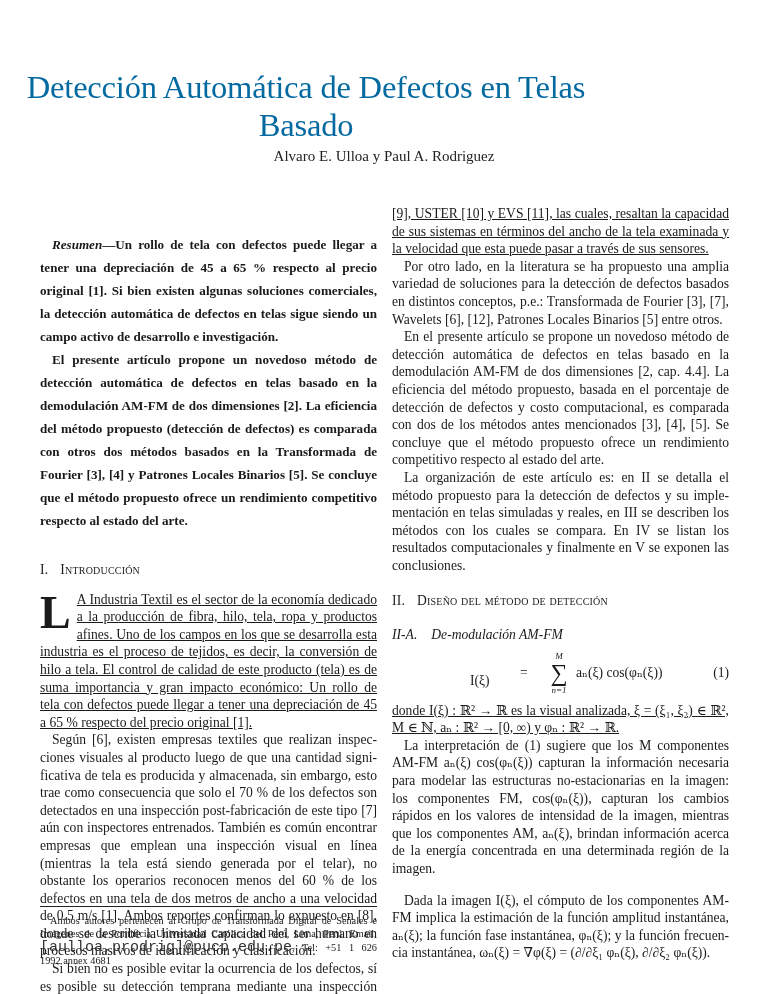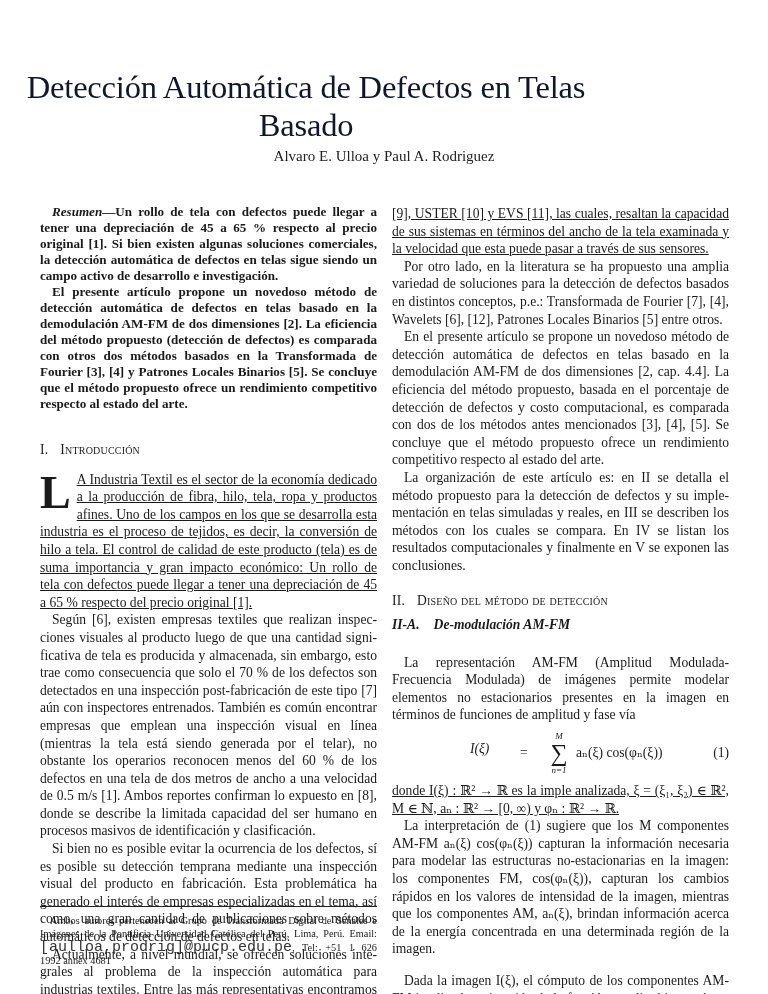--- a/index.html
+++ b/index.html
@@ -1,37 +1,37 @@
 <!DOCTYPE html>
 <html><head>
   <meta charset="utf-8">
   <style>
     html, body { margin: 0; padding: 0; background: #ffffff; }
     body { width: 768px; height: 994px; position: relative; overflow: hidden;
       font-family: "Liberation Serif", "DejaVu Serif", serif; color: #1a1a1a; }
     .title { position: absolute; left: 0; width: 612px; top: 68px; text-align: center;
-      font-size: 32.5px; line-height: 38px; letter-spacing: -0.2px; color: #0f172a; }
+      font-size: 32.5px; line-height: 38px; letter-spacing: -0.2px; color: #0369a1; }
     .authors { position: absolute; left: 0; width: 768px; top: 148px; text-align: center;
       font-size: 15px; color: #222; }
     .col { position: absolute; top: 204px; width: 337px; font-size: 13.6px; line-height: 17.6px;
       text-align: justify; hyphens: manual; }
     .col.left { left: 40px; }
     .col.right { left: 392px; top: 205px; }
     p { margin: 0; text-indent: 12px; }
     p.noindent { text-indent: 0; text-decoration: underline; }
-    .abstract { font-weight: bold; font-size: 13.1px; line-height: 16px; }
+    .abstract { font-weight: bold; font-size: 13.1px; line-height: 23px; margin-top: 29px; }
     .abstract em { font-weight: bold; }
     .sec-head { text-align: left; font-size: 13.6px; margin: 29px 0 12px 0; letter-spacing: 0.2px; }
     .sec-head .num { margin-right: 12px; }
     .sec-head .sc { font-variant: small-caps; }
-    .subsec { font-style: italic; margin: 4px 0 20px 0; font-weight: bold; }
+    .subsec { font-style: italic; margin: 4px 0 4px 0; }
     .subsec .num { margin-right: 14px; }
     .dropcap { float: left; font-size: 46px; line-height: 36px; font-weight: bold; margin: 2px 6px 0 0; padding-top: 2px; }
     .eq { display: flex; align-items: center; margin: 6px 0 6px 0; height: 46px; position: relative; }
-    .eq .lhs { position: absolute; left: 78px; top: 10px; font-style: italic; }
+    .eq .lhs { position: absolute; left: 78px; top: 22px; }
     .eq .eqsign { position: absolute; left: 128px; top: 14px; }
     .eq .sum { position: absolute; left: 154px; top: 0; width: 26px; text-align: center; line-height: 12px; }
     .eq .sum .sig { font-size: 24px; line-height: 22px; display: block; }
     .eq .sum .lim { font-size: 9px; font-style: italic; display: block; }
     .eq .rhs { position: absolute; left: 184px; top: 14px; }
     .eq .eqnum { position: absolute; right: 0; top: 14px; }
     .footnote-rule { position: absolute; left: 40px; top: 906px; width: 337px; height: 0; border-top: 1.2px solid #222; }
     .footnote { position: absolute; left: 40px; top: 914px; width: 337px; font-size: 10.3px; line-height: 13.4px; text-align: justify; }
     .footnote p { text-indent: 10px; }
     .mono { font-family: "Liberation Mono", "DejaVu Sans Mono", monospace; font-size: 15px; color: #333; margin-top: 32px; }
@@ -61,43 +61,42 @@
   <p>Actualmente, a nivel mundial, se ofrecen soluciones inte­grales al problema de la inspección automática para industrias textiles. Entre las más representativas encontramos a BARCO</p>
 </div>
 
 <div class="footnote-rule"></div>
 <div class="footnote">
   <p><span>Ambos autores pertenecen al Grupo de Transformada Digital de Señales e Imágenes de la Pontificia Universidad Católica del Perú, Lima, Perú. Email:</span> <span class="mono">[aulloa,prodrig]@pucp.edu.pe</span><span>, Tel: +51 1 626 1992 annex 4681</span></p>
 </div>
 
 <div class="col right">
   <p class="noindent">[9], USTER [10] y EVS [11], las cuales, resaltan la capacidad de sus sistemas en términos del ancho de la tela examinada y la velocidad que esta puede pasar a través de sus sensores.</p>
-  <p>Por otro lado, en la literatura se ha propuesto una amplia variedad de soluciones para la detección de defectos basados en distintos conceptos, p.e.: Transformada de Fourier [7], [4], Wavelets [6], [12], Patrones Locales Binarios [5] entre otros.</p>
+  <p>Por otro lado, en la literatura se ha propuesto una amplia variedad de soluciones para la detección de defectos basados en distintos conceptos, p.e.: Transformada de Fourier [3], [7], Wavelets [6], [12], Patrones Locales Binarios [5] entre otros.</p>
   <p>En el presente artículo se propone un novedoso método de detección automática de defectos en telas basado en la demodulación AM-FM de dos dimensiones [2, cap. 4.4]. La eficiencia del método propuesto, basada en el porcentaje de detección de defectos y costo computacional, es comparada con dos de los métodos antes mencionados [3], [4], [5]. Se concluye que el método propuesto ofrece un rendimiento competitivo respecto al estado del arte.</p>
   <p>La organización de este artículo es: en II se detalla el método propuesto para la detección de defectos y su imple­mentación en telas simuladas y reales, en III se describen los métodos con los cuales se compara. En IV se listan los resultados computacionales y finalmente en V se exponen las conclusiones.</p>
 
-  <div class="sec-head" style="margin-top:18px;margin-bottom:6px">
+  <div class="sec-head" style="margin-top:18px;margin-bottom:16px">
     <span class="num">II.</span><span class="sc">Diseño del método de detección</span>
   </div>
   <div class="subsec">
     <span class="num">II-A.</span><span>De-modulación AM-FM</span>
   </div>
 
-  <p>La representación AM-FM (Amplitud Modulada-Frecuencia Modulada) de imágenes permite modelar elementos no esta­cionarios presentes en la imagen en términos de funciones de amplitud y fase vía</p>
 
   <div class="eq">
     <span class="lhs">I(ξ)</span>
     <span class="eqsign">=</span>
     <span class="sum">
       <span class="lim">M</span>
       <span class="sig">∑</span>
       <span class="lim">n=1</span>
     </span>
     <span class="rhs">aₙ(ξ) cos(φₙ(ξ))</span>
     <span class="eqnum">(1)</span>
   </div>
 
-  <p class="noindent">donde I(ξ) : ℝ² → ℝ es la imple analizada, ξ = (ξ₁, ξ₂) ∈ ℝ², M ∈ ℕ, aₙ : ℝ² → [0, ∞) y φₙ : ℝ² → ℝ.</p>
+  <p class="noindent">donde I(ξ) : ℝ² → ℝ es la visual analizada, ξ = (ξ₁, ξ₂) ∈ ℝ², M ∈ ℕ, aₙ : ℝ² → [0, ∞) y φₙ : ℝ² → ℝ.</p>
   <p>La interpretación de (1) sugiere que los M componentes AM-FM aₙ(ξ) cos(φₙ(ξ)) capturan la información necesaria para modelar las estructuras no-estacionarias en la imagen: los componentes FM, cos(φₙ(ξ)), capturan los cambios rápidos en los valores de intensidad de la imagen, mientras que los componentes AM, aₙ(ξ), brindan información acerca de la energía concentrada en una determinada región de la imagen.</p>
   <div class="gap"></div>
   <p>Dada la imagen I(ξ), el cómputo de los componentes AM-FM implica la estimación de la función amplitud instantánea, aₙ(ξ); la función fase instantánea, φₙ(ξ); y la función frecuen­cia instantánea, ωₙ(ξ) = ∇φ(ξ) = (∂/∂ξ₁ φₙ(ξ), ∂/∂ξ₂ φₙ(ξ)).</p>
 
 </div>
 
 </body></html>

